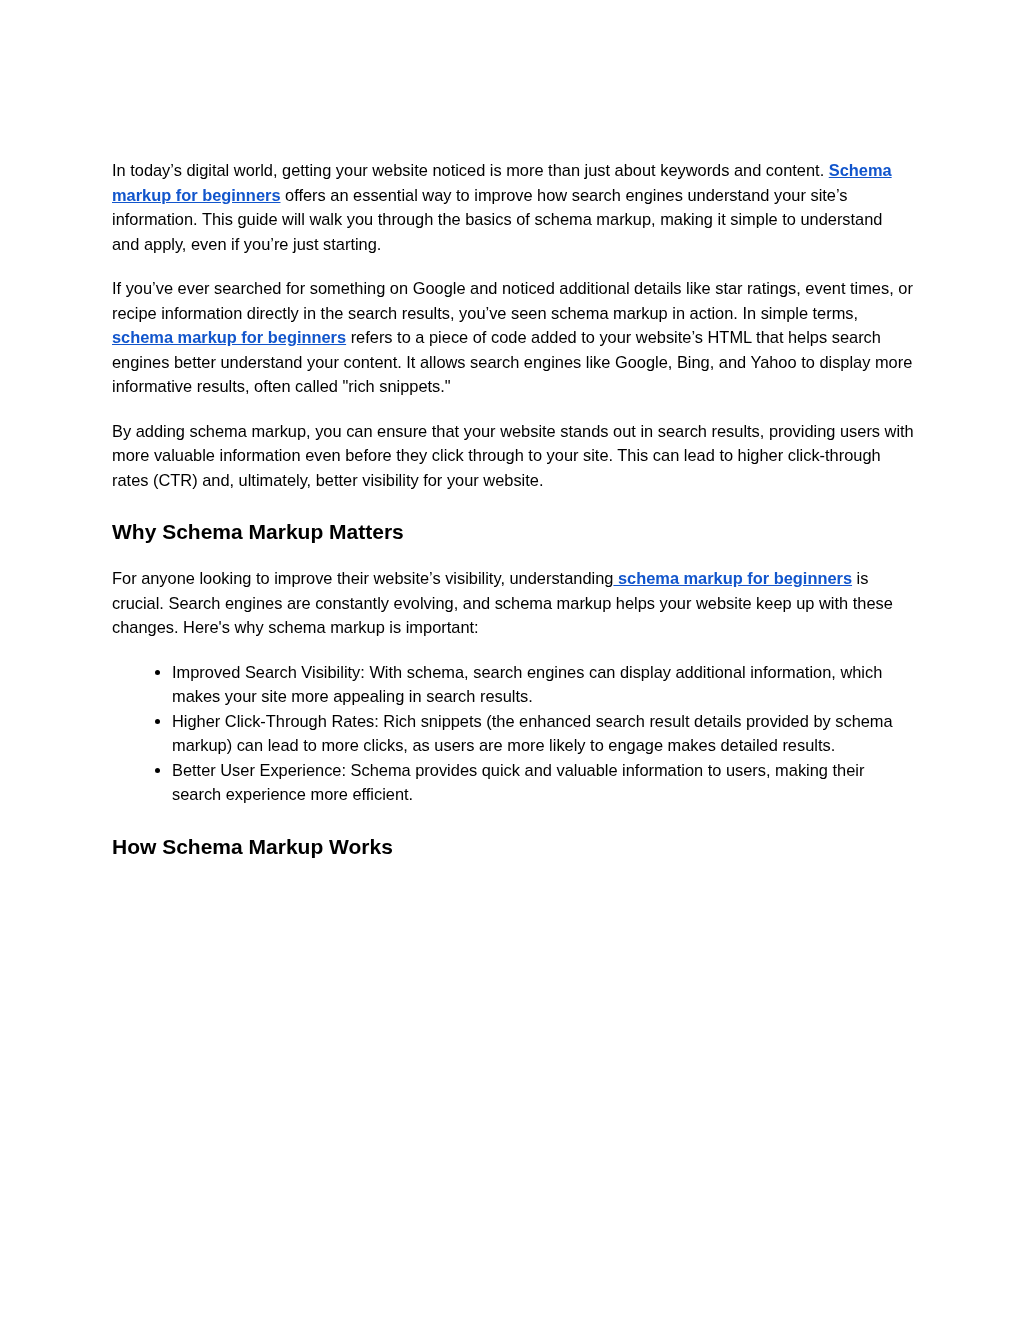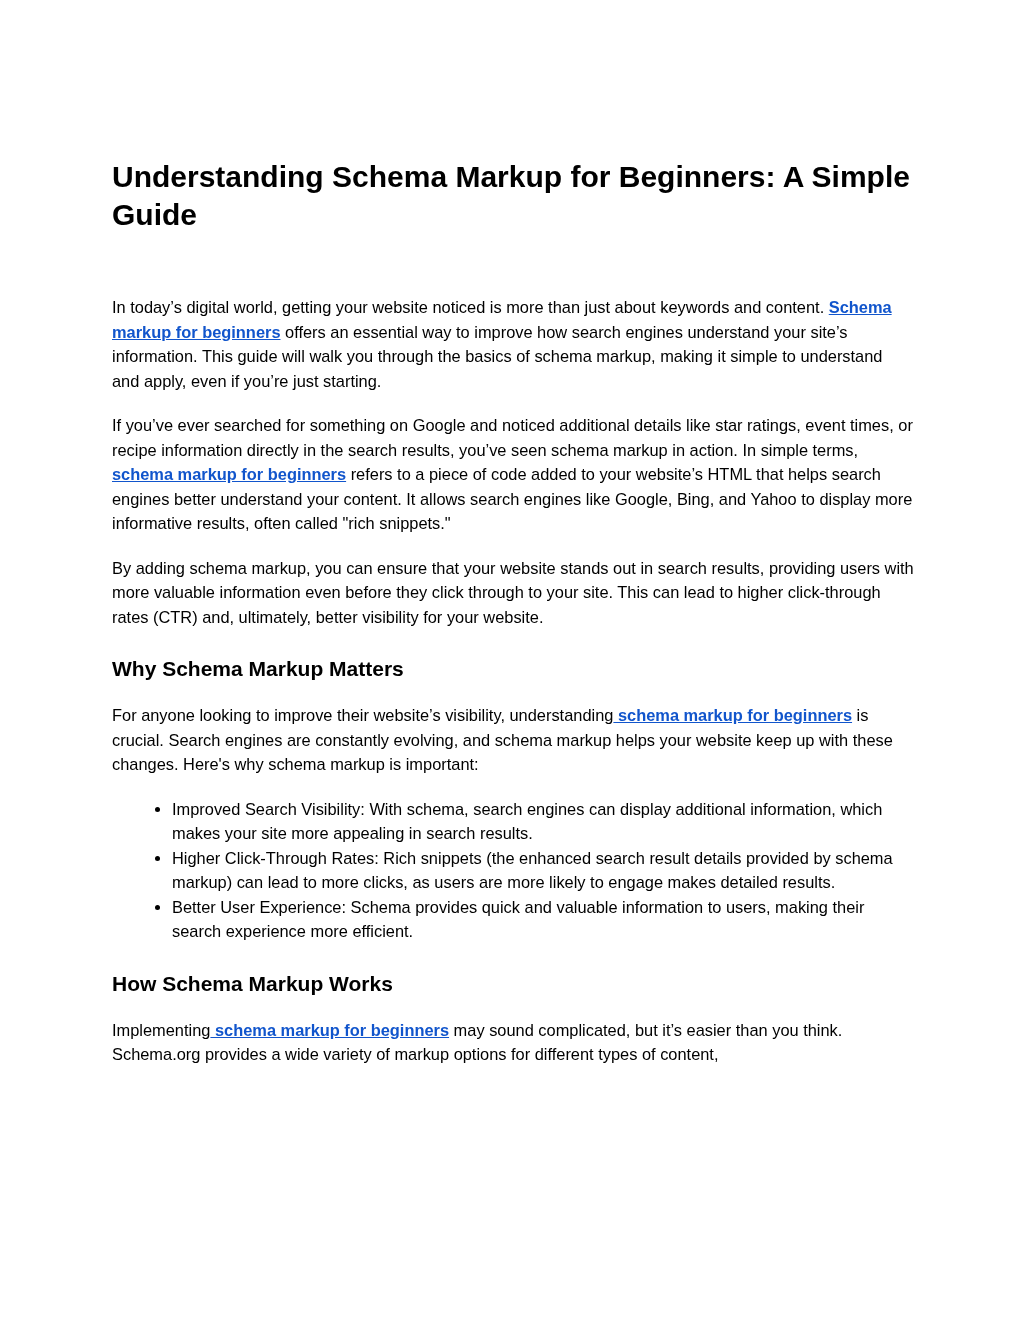--- a/index.html
+++ b/index.html
@@ -59,36 +59,34 @@
   }
   .bullet-label {
     font-weight: 400;
   }
 </style>
 </head>
 <body>
 
 <div class="page">
 
-  <h1 class="doc-title">Understanding Schema Markup for Beginners: A Simple Guide</h1>
 
   <p class="doc-para"><span>In today’s digital world, getting your website noticed is more than just about keywords and content. </span><a href="#" class="doc-link">Schema markup for beginners</a><span> offers an essential way to improve how search engines understand your site’s information. This guide will walk you through the basics of schema markup, making it simple to understand and apply, even if you’re just starting.</span></p>
 
 
   <p class="doc-para"><span>If you’ve ever searched for something on Google and noticed additional details like star ratings, event times, or recipe information directly in the search results, you’ve seen schema markup in action. In simple terms, </span><a href="#" class="doc-link">schema markup for beginners</a><span> refers to a piece of code added to your website’s HTML that helps search engines better understand your content. It allows search engines like Google, Bing, and Yahoo to display more informative results, often called "rich snippets."</span></p>
 
   <p class="doc-para">By adding schema markup, you can ensure that your website stands out in search results, providing users with more valuable information even before they click through to your site. This can lead to higher click-through rates (CTR) and, ultimately, better visibility for your website.</p>
 
   <h2 class="doc-heading">Why Schema Markup Matters</h2>
 
   <p class="doc-para"><span>For anyone looking to improve their website’s visibility, understanding</span><a href="#" class="doc-link"> schema markup for beginners</a><span> is crucial. Search engines are constantly evolving, and schema markup helps your website keep up with these changes. Here's why schema markup is important:</span></p>
 
   <ul class="doc-list">
     <li><span class="bullet-label">Improved Search Visibility:</span><span> With schema, search engines can display additional information, which makes your site more appealing in search results.</span></li>
     <li><span class="bullet-label">Higher Click-Through Rates:</span><span> Rich snippets (the enhanced search result details provided by schema markup) can lead to more clicks, as users are more likely to engage makes detailed results.</span></li>
     <li><span class="bullet-label">Better User Experience:</span><span> Schema provides quick and valuable information to users, making their search experience more efficient.</span></li>
   </ul>
 
   <h2 class="doc-heading">How Schema Markup Works</h2>
 
-  <p class="doc-para"><span>Implementing</span><a href="#" class="doc-link"> schema markup for beginners</a><span> may sound complicated, but it’s easier than you think. Schema.org provides a wide variety of markup options for different types of content,</span></p>
 
 </div>
 
 </body></html>

